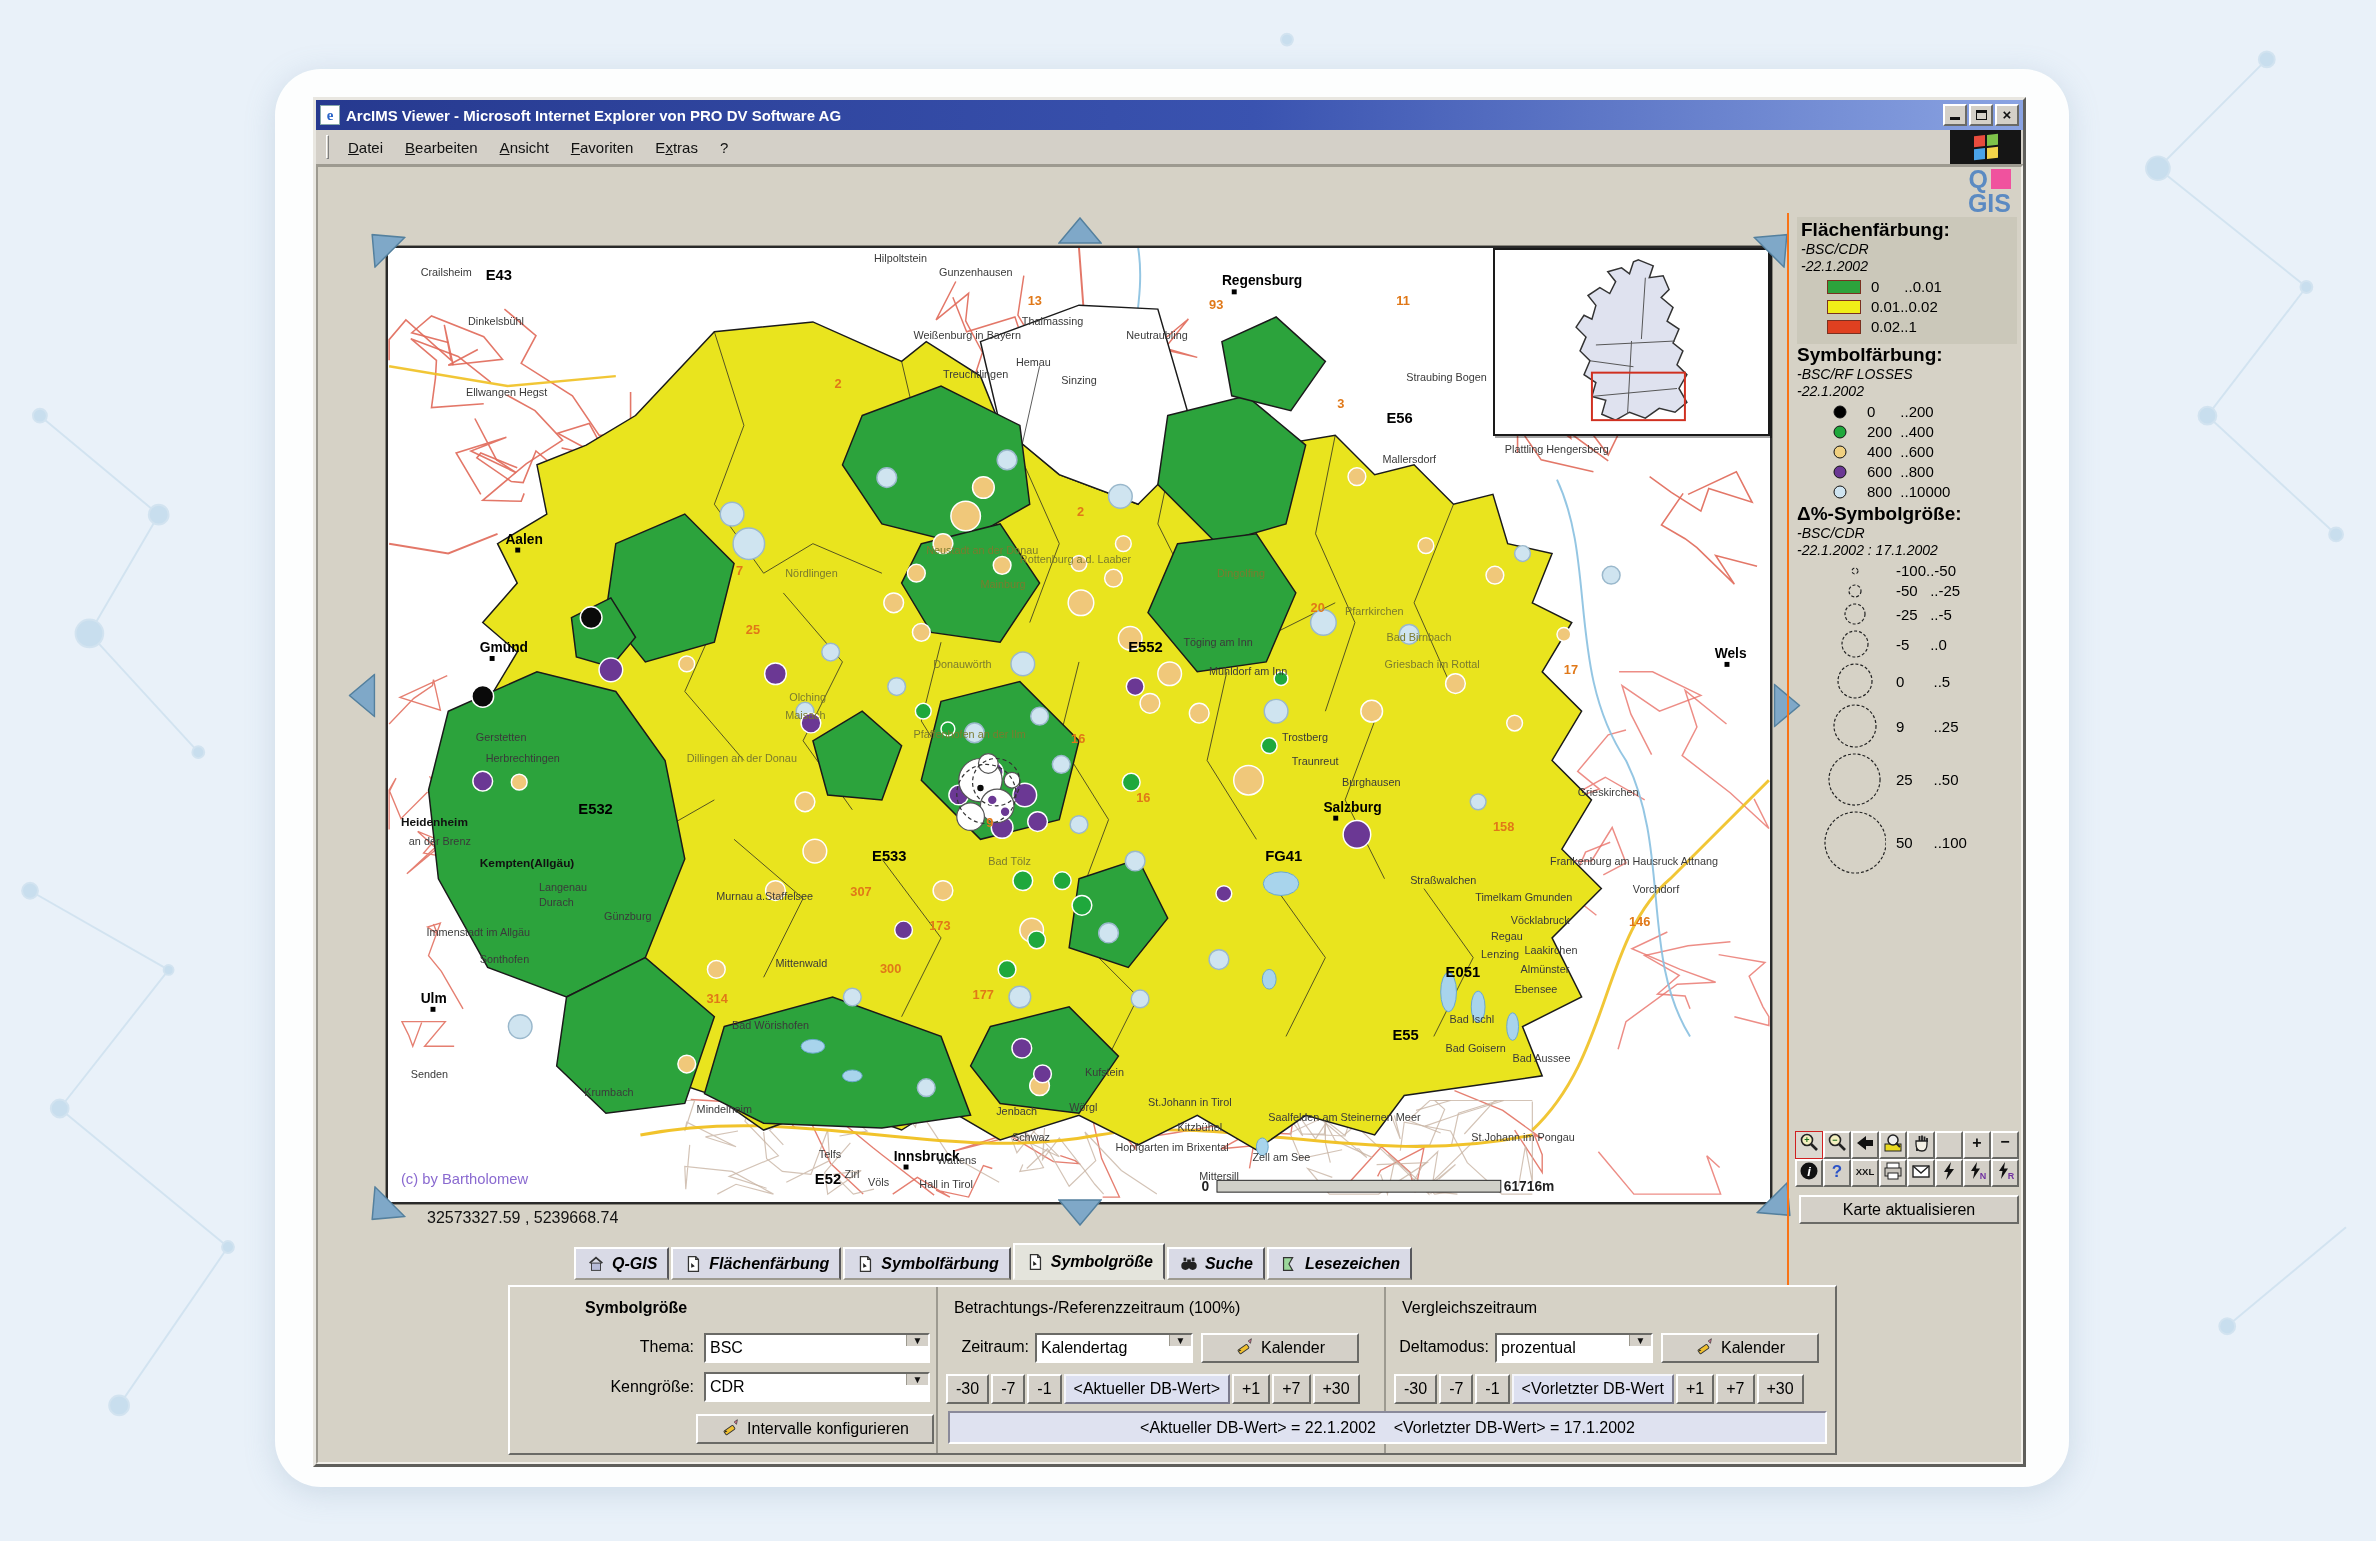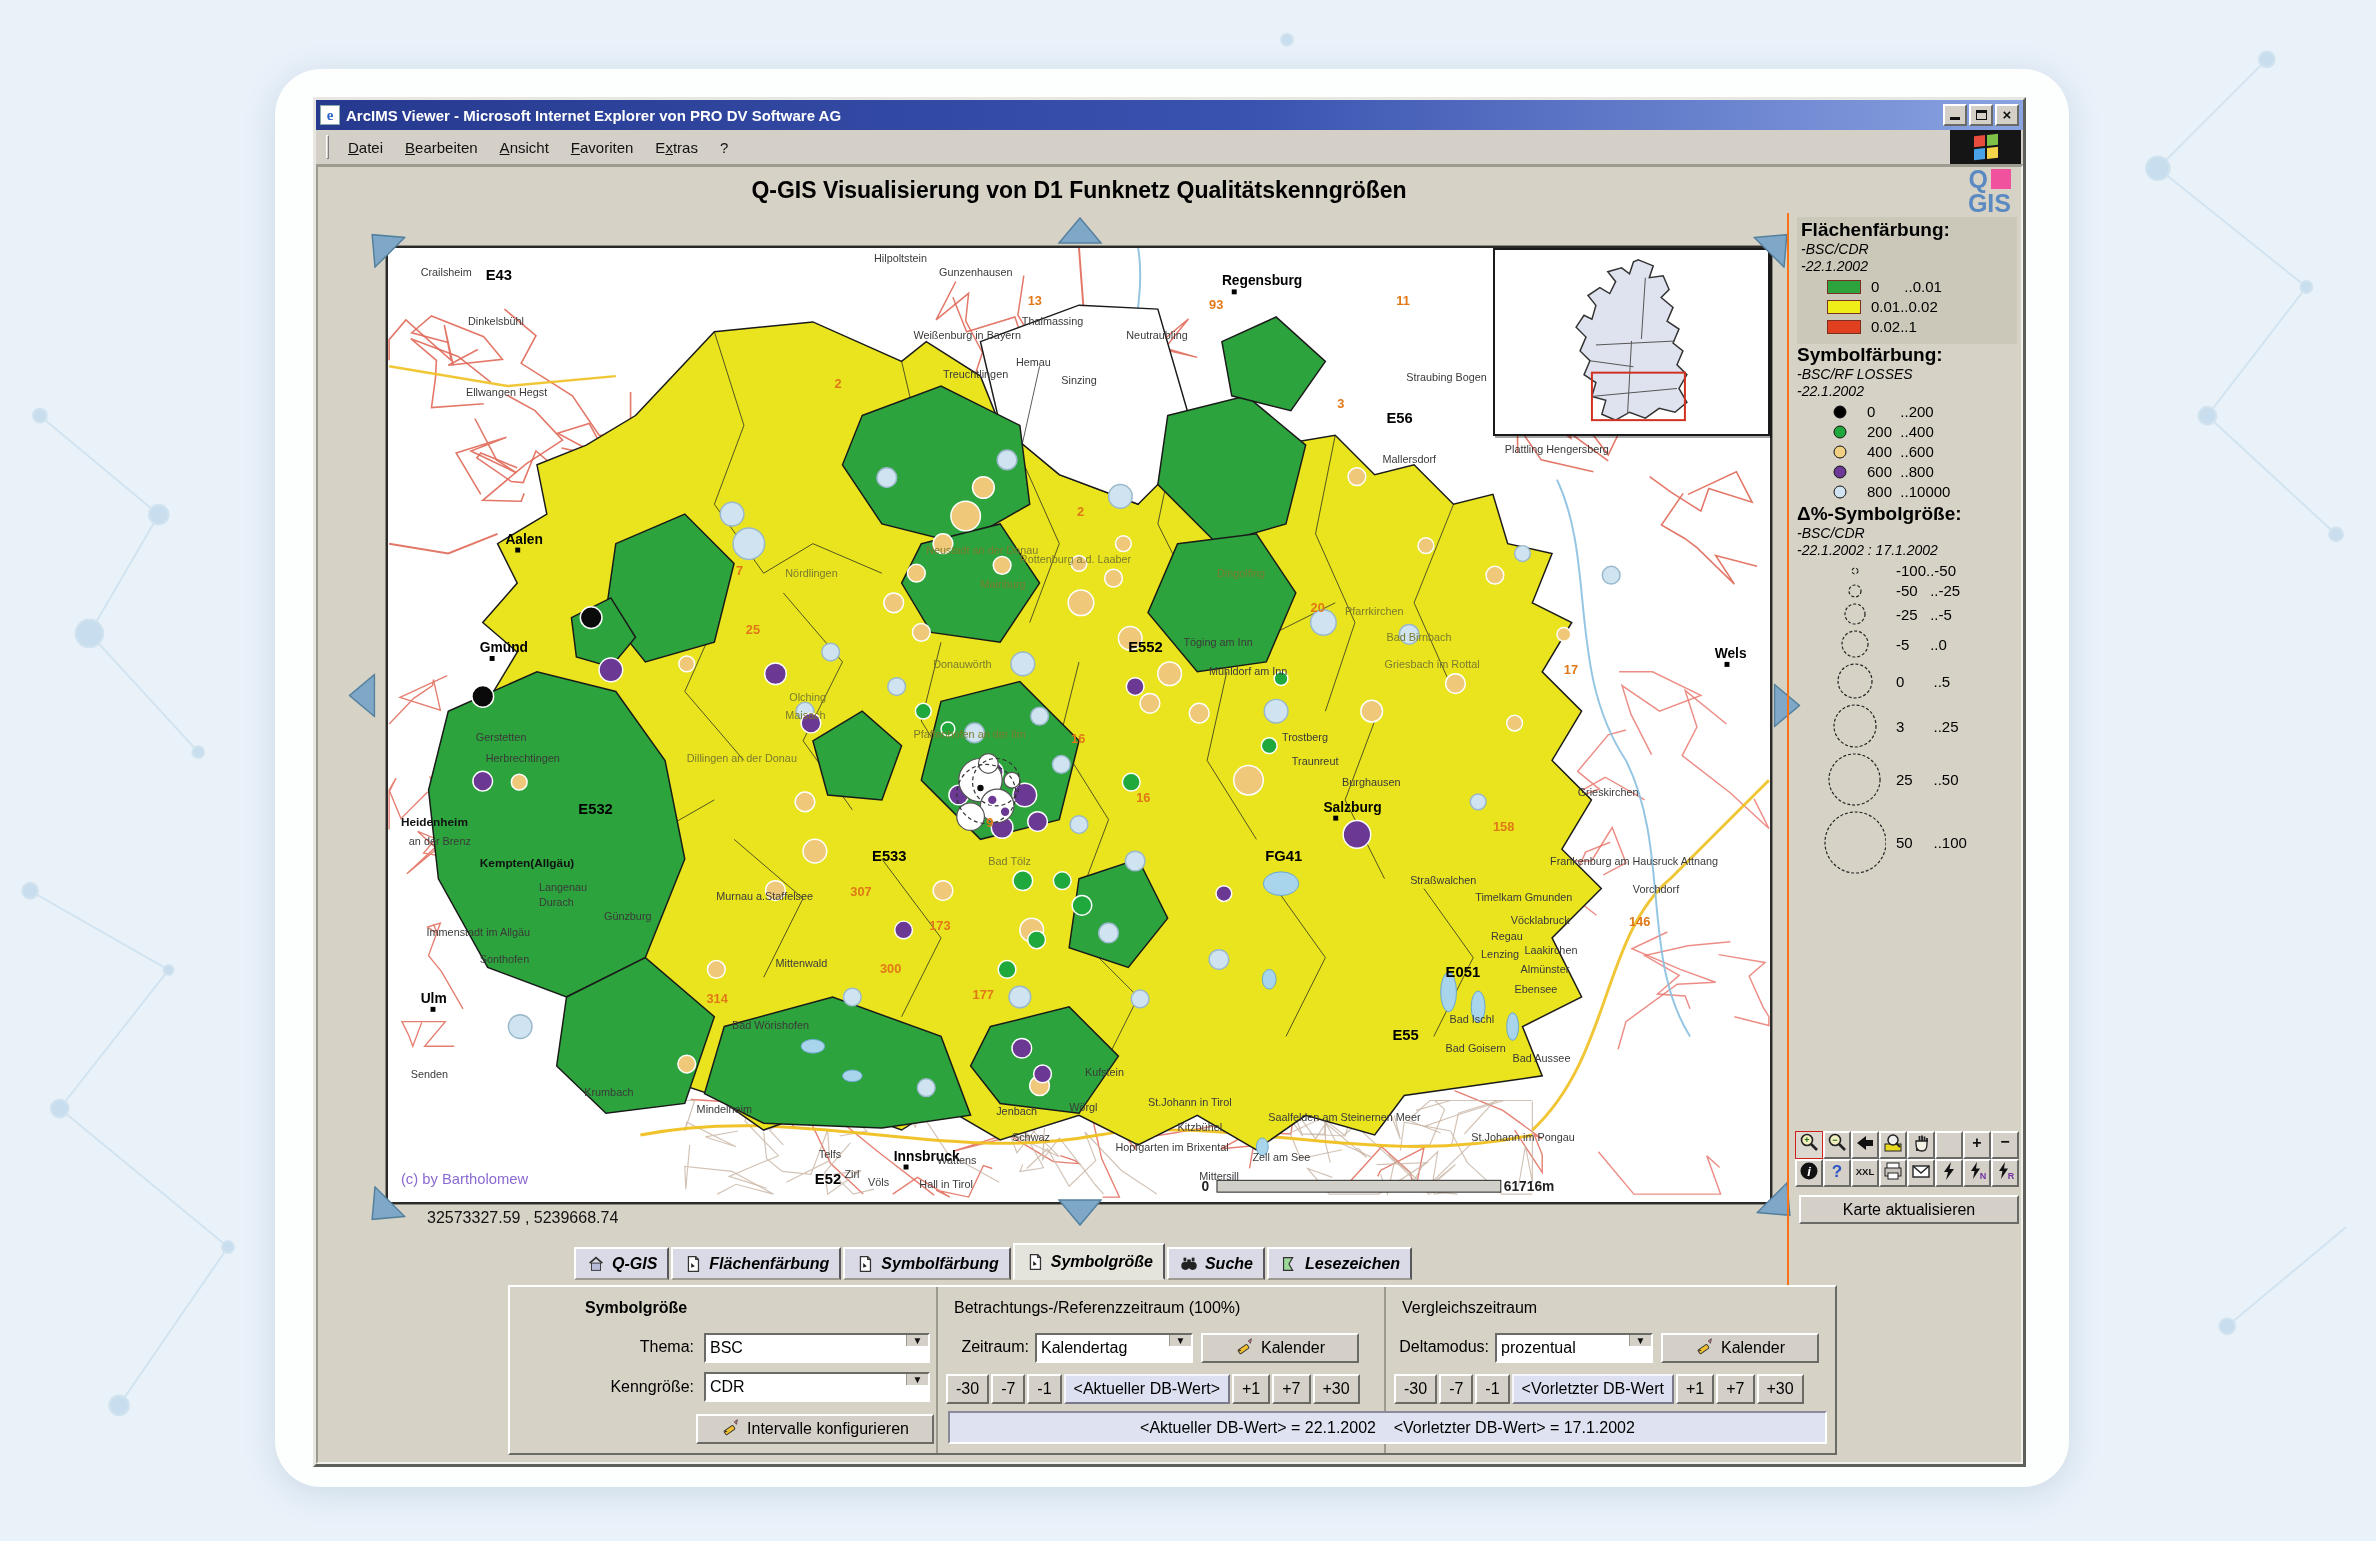--- a/index.html
+++ b/index.html
@@ -194,21 +194,20 @@
         <i style="background:#e84c3d"></i>
             <i style="background:#7ec24a"></i>
         <i style="background:#4aa3e8"></i>
             <i style="background:#f5d44a"></i>
       </span>
     </div>
   </div>
 
   <div class="content">
 
-    <div class="page-title">Q-GIS Visualisierung von D1 Funknetz Qualitätskenngrößen</div>
 
     <div class="qgis-logo">
       <div class="row">
             <span>Q</span>
         <span class="pinksq"></span>
           </div>
       <div>GIS</div>
     </div>
 
     <div class="mapframe">
@@ -748,21 +747,21 @@
                 </svg>
               </span>
               <span class="lab">0       ..5</span>
             </div>
             <div class="leg-row">
               <span class="leg-circbox" style="width:63px;">
         <svg width="46" height="46" viewBox="0 0 46 46">
                   <circle cx="23" cy="23" r="21" fill="none" stroke="#222" stroke-width="1.2" stroke-dasharray="3,2"></circle>
                 </svg>
               </span>
-              <span class="lab">3       ..25</span>
+              <span class="lab">9       ..25</span>
             </div>
             <div class="leg-row">
               <span class="leg-circbox" style="width:63px;">
         <svg width="55" height="55" viewBox="0 0 56 56">
                   <circle cx="28" cy="28" r="26" fill="none" stroke="#222" stroke-width="1.2" stroke-dasharray="3,2"></circle>
                 </svg>
               </span>
               <span class="lab">25     ..50</span>
             </div>
             <div class="leg-row">

